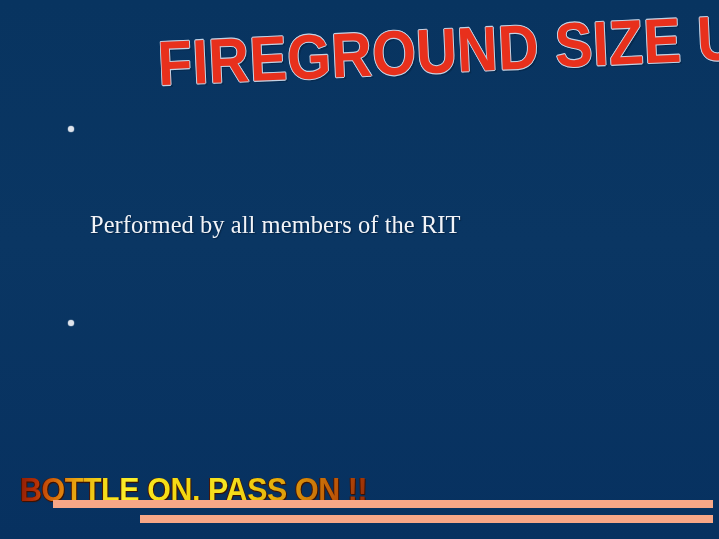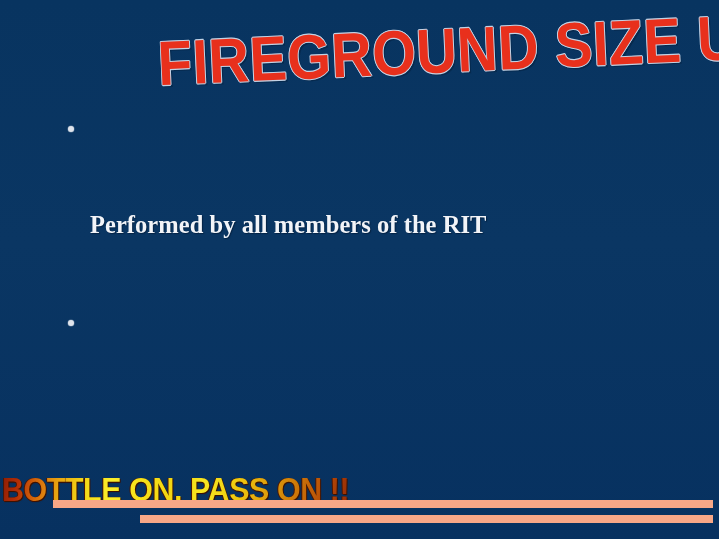--- a/index.html
+++ b/index.html
@@ -63,40 +63,39 @@
     position: relative;
     display: block;
     padding-left: 28px;
     color: #f2f4f8;
     font-size: 24.5px;
     line-height: 32.4px;
     font-family: "Liberation Serif", "DejaVu Serif", serif;
     text-shadow: 1px 1px 1px rgba(2,20,44,0.55);
     letter-spacing: 0.05px;
     white-space: pre-wrap;
-    font-weight: bold;
   }
   .bullet-row .bullet-dot {
     position: absolute;
     left: 6px;
     top: 14px;
     width: 6px;
     height: 6px;
     border-radius: 50%;
     background: #dfe4ec;
     box-shadow: 0 0 0 0.5px rgba(255,255,255,0.35);
   }
   .bullet-row .bullet-text {
     display: block;
   }
 
   
   #bottom-wordart {
     position: absolute;
-    left: 2px;
+    left: 20px;
     top: 473px;
     width: 360px;
     height: 36px;
     pointer-events: none;
   }
   #bottom-wordart .wa-text2 {
     display: block;
     font-family: "Liberation Sans", "DejaVu Sans", sans-serif;
     font-weight: bold;
     font-size: 31px;

